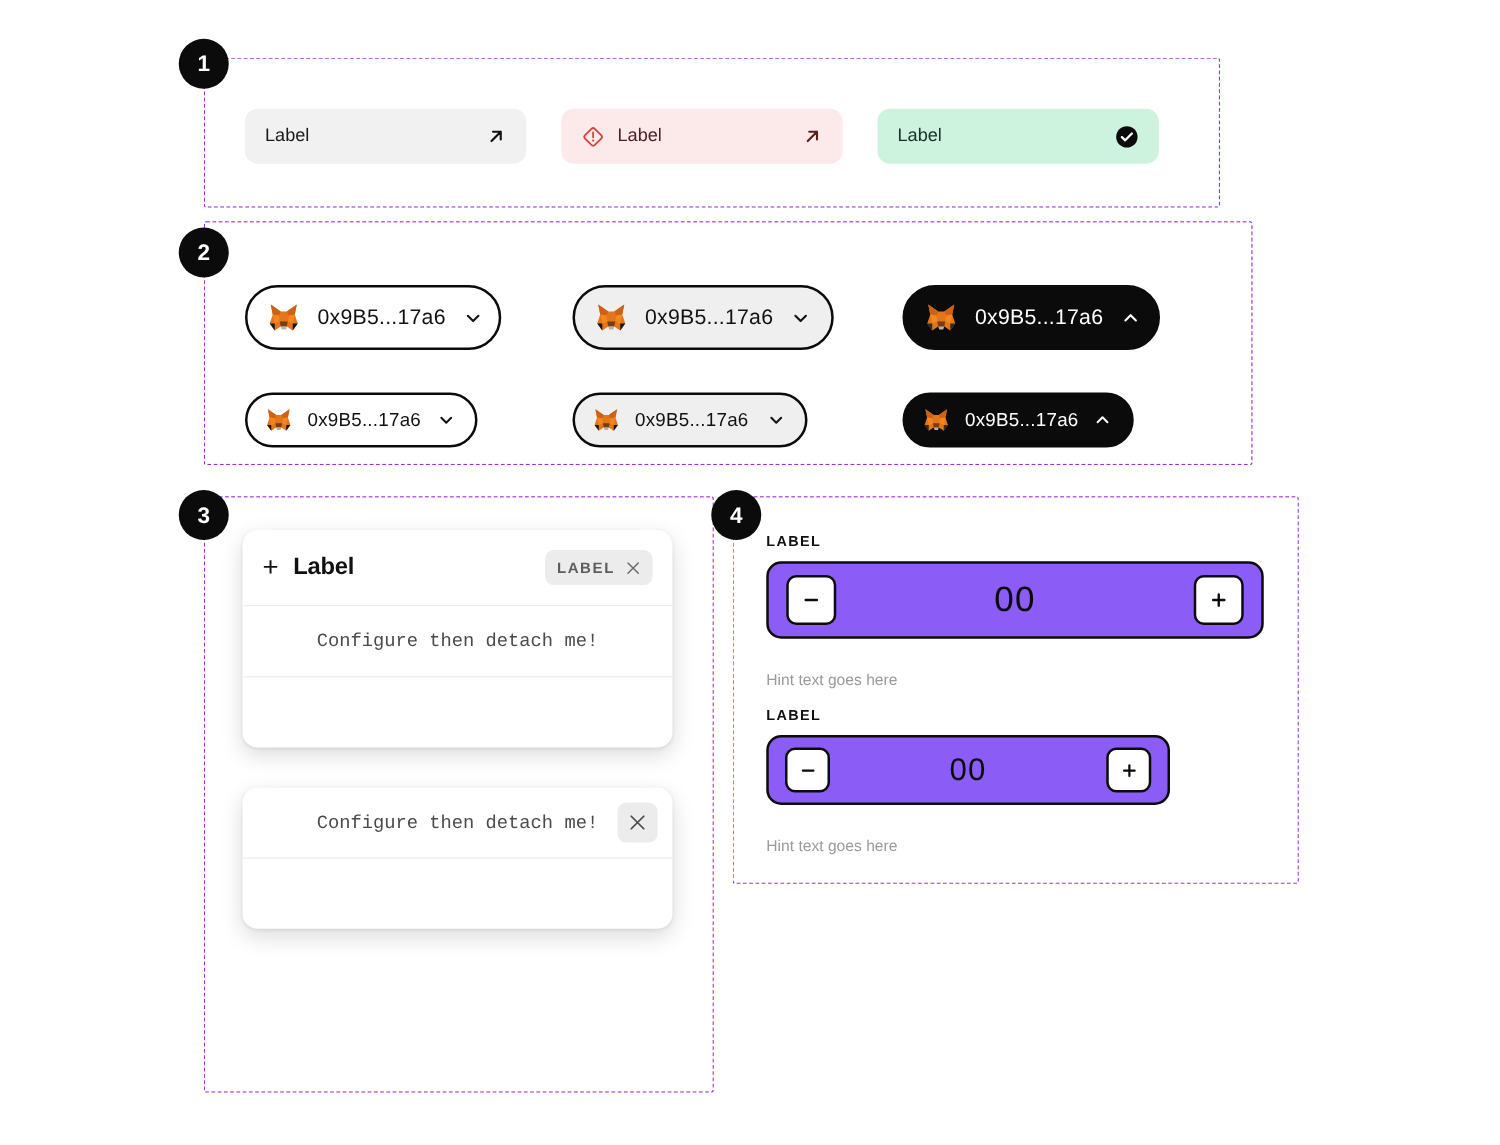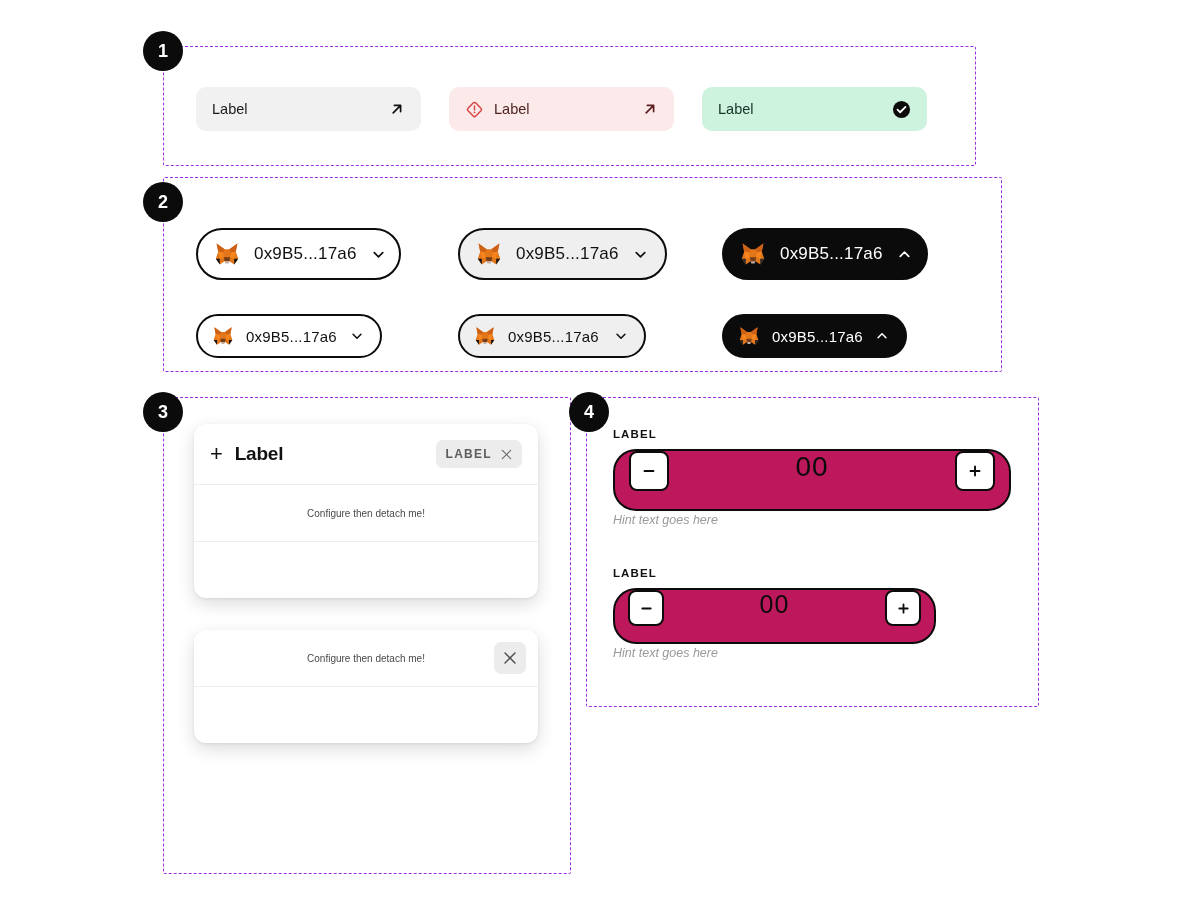--- a/index.html
+++ b/index.html
@@ -126,23 +126,24 @@
     font-weight: 600;
     color: #5d5d5d;
     cursor: pointer;
   }
   .card-body {
     border-top: 1px solid #ededed;
     height: 56px;
     display: flex;
     align-items: center;
     justify-content: center;
-    font-size: 10px;
+    font-size: 15px;
     color: #4a4a4a;
     position: relative;
+    font-family: Liberation Mono, monospace;
   }
   .card-foot { border-top: 1px solid #ededed; height: 56px; }
   .detach-btn {
     position: absolute;
     right: 12px;
     top: 50%;
     transform: translateY(-50%);
     width: 32px; height: 32px;
     border-radius: 7px;
     background: #ececec;
@@ -157,25 +158,25 @@
   .field { position: absolute; }
   .field-label {
     font-size: 11.5px;
     font-weight: 700;
     letter-spacing: 1.1px;
     color: #111111;
     margin-bottom: 9px;
   }
   .stepper {
     border: 2.5px solid #0b0b0b;
-    border-radius: 23px;
-    display: flex;
-    align-items: flex-start;
+    border-radius: 12px;
+    display: flex;
+    align-items: center;
     box-sizing: border-box;
-    background: #be185d;
+    background: #8b5cf6;
   }
   .step-btn {
     border: 2px solid #0b0b0b;
     border-radius: 8px;
     display: flex;
     align-items: center;
     justify-content: center;
     cursor: pointer;
     background: #ffffff;
     flex: none;
@@ -183,22 +184,21 @@
   .step-value {
     flex: 1;
     text-align: center;
     font-weight: 500;
     letter-spacing: 1px;
     color: #0b0b0b;
   }
   .hint {
     font-size: 12.5px;
     color: #9a9a9a;
-    margin-top: 2px;
-    font-style: italic;
+    margin-top: 26px;
   }
   .size-big  { height: 62px; padding: 0 14px; }
   .size-big .step-btn { width: 36px; height: 36px; }
   .size-big .step-value { font-size: 28px; }
   .size-mid  { height: 56px; padding: 0 13px; }
   .size-mid .step-btn { width: 32px; height: 32px; }
   .size-mid .step-value { font-size: 25px; }
 </style>
 </head>
 <body>

